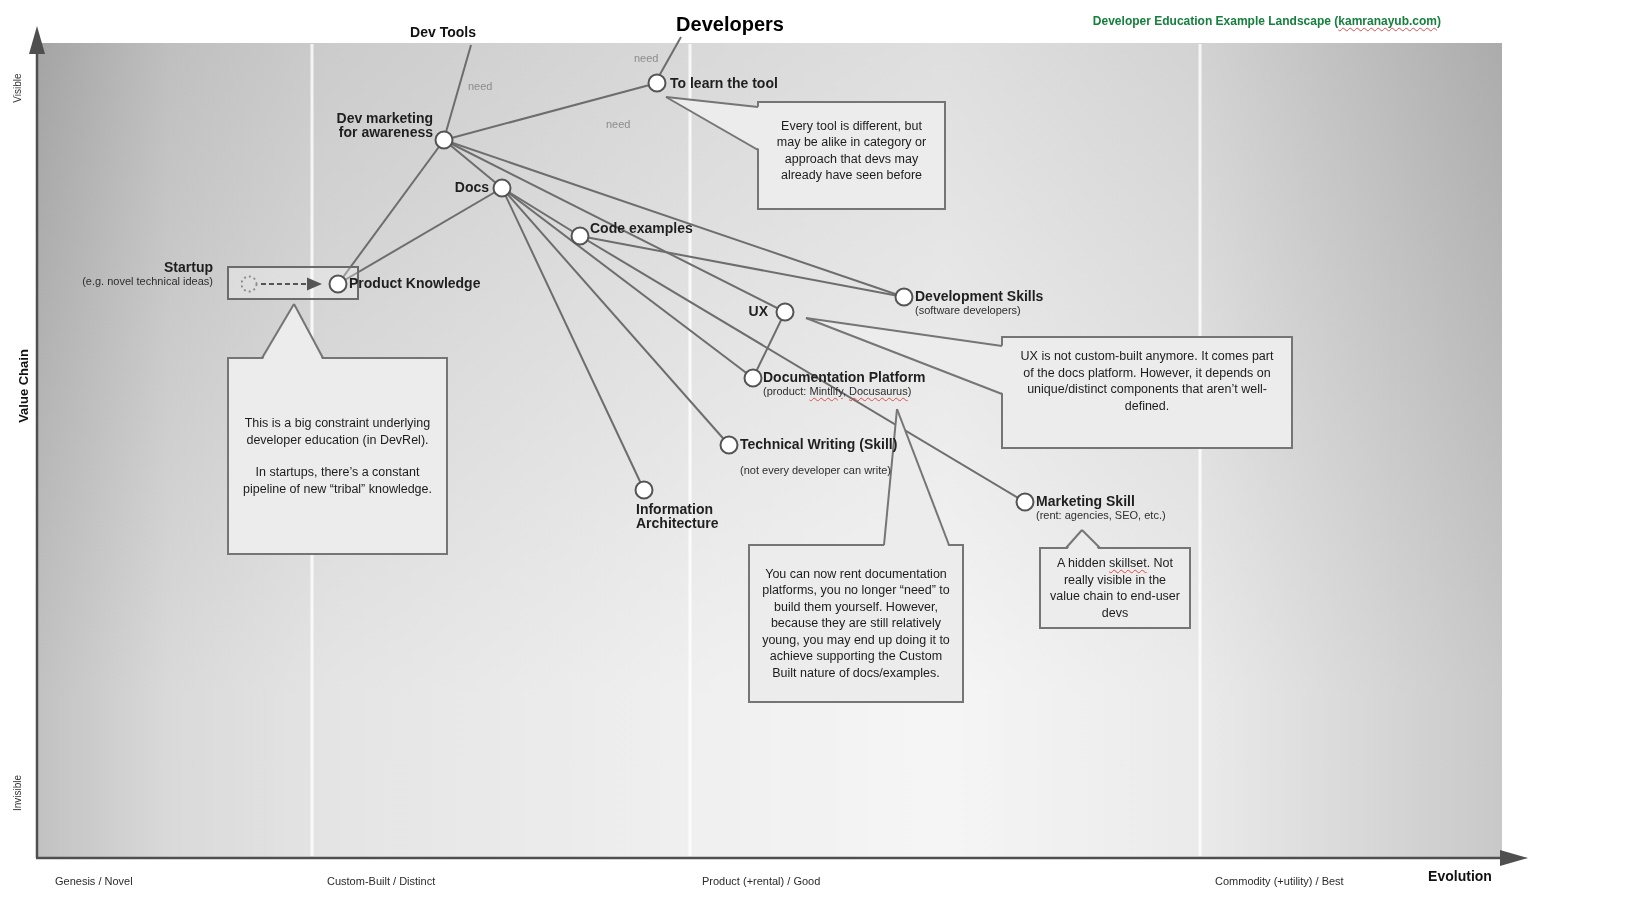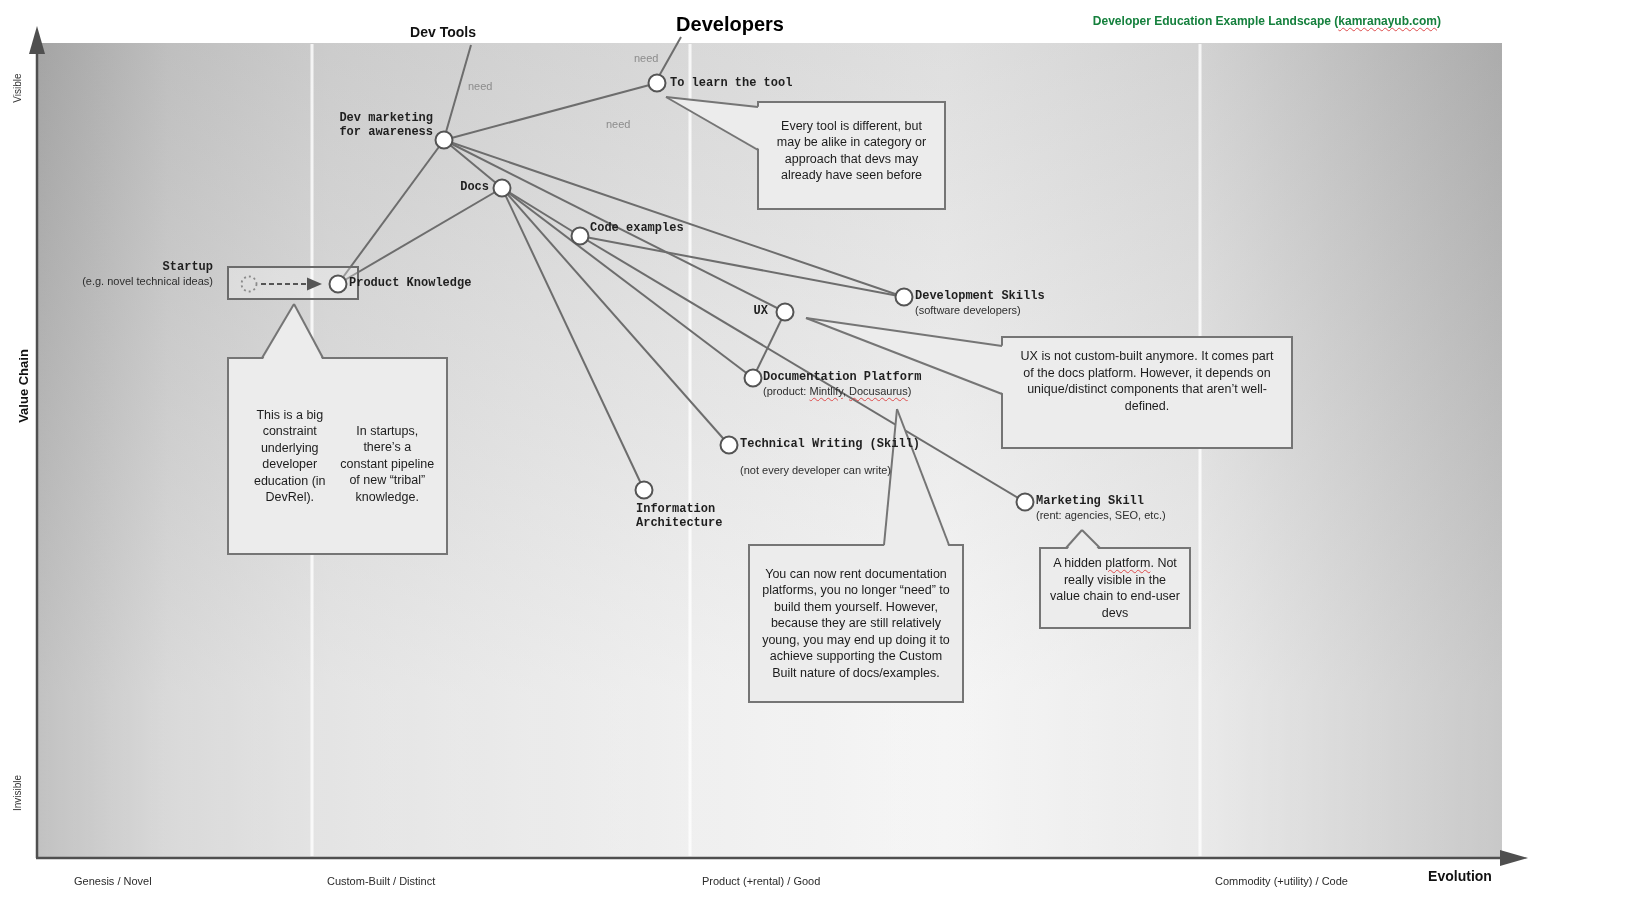--- a/index.html
+++ b/index.html
@@ -8,21 +8,21 @@
     font-family:"Liberation Sans",sans-serif;background:#fff;
   }
   #map-canvas{
     position:absolute;left:37px;top:43px;width:1465px;height:815px;
     background-image:
       linear-gradient(to bottom, rgba(150,150,150,0.20) 0%, rgba(255,255,255,0.30) 80%),
       linear-gradient(to right, #a7a7a7 0%, #c9c9c9 9%, #d9d9d9 20%, #e9e9e9 45%, #f1f1f1 62%, #e2e2e2 79%, #b1b1b1 100%);
   }
   svg.overlay{position:absolute;left:0;top:0;width:1643px;height:921px;}
   .abs{position:absolute;}
-  .node-label{font-weight:bold;font-size:12px;color:#1f1f1f;line-height:13.5px;white-space:nowrap;font-family:Liberation Mono, monospace;}
+  .node-label{font-weight:bold;font-size:14px;color:#1f1f1f;line-height:13.5px;white-space:nowrap;}
   .node-sub{font-size:11px;color:#2e2e2e;line-height:13px;white-space:nowrap;}
   .wrap{white-space:normal;}
   .need{font-size:11px;color:#8c8c8c;white-space:nowrap;}
   .callout-text{
     display:flex;align-items:center;justify-content:center;text-align:center;
     font-size:12.5px;line-height:16.5px;color:#1c1c1c;box-sizing:border-box;padding:6px 12px;
   }
   .callout-text p{margin:0;}
   .callout-text p + p{margin-top:16px;}
   .rot{transform:rotate(-90deg);display:flex;align-items:center;justify-content:center;text-align:center;}
@@ -161,36 +161,36 @@
     <div class="node-sub">(rent: agencies, SEO, etc.)</div>
   </div>
 
   <div class="abs ta-r" style="right:1430px;top:261px;width:160px;">
     <div class="node-label">Startup</div>
     <div class="node-sub">(e.g. novel technical ideas)</div>
   </div>
 
   <div class="abs callout-text" style="left:758px;top:102px;width:187px;height:97px;">Every tool is different, but may be alike in category or approach that devs may already have seen before</div>
 
-  <div class="abs callout-text" style="left:228px;top:358px;width:219px;height:196px;">
+  <div class="abs callout-text" style="left:228px;top:358px;width:219px;height:196px;flex-direction:column;">
     <p>This is a big constraint underlying developer education (in DevRel).</p>
     <p>In startups, there’s a constant pipeline of new “tribal” knowledge.</p>
   </div>
 
   <div class="abs callout-text" style="left:1002px;top:337px;width:290px;height:88px;">UX is not custom-built anymore. It comes part of the docs platform. However, it depends on unique/distinct components that aren’t well-defined.</div>
 
   <div class="abs callout-text" style="left:749px;top:545px;width:214px;height:157px;">You can now rent documentation platforms, you no longer “need” to build them yourself. However, because they are still relatively young, you may end up doing it to achieve supporting the Custom Built nature of docs/examples.</div>
 
   <div class="abs callout-text" style="left:1040px;top:548px;width:150px;height:80px;padding:4px 10px;">
-    <span><span>A hidden </span><span class="sq">platform</span><span>. Not really visible in the value chain to end-user devs</span></span>
+    <span><span>A hidden </span><span class="sq">skillset</span><span>. Not really visible in the value chain to end-user devs</span></span>
   </div>
 
   <div class="abs rot" style="left:-18px;top:81px;width:70px;height:14px;font-size:10px;color:#333;">Visible</div>
   <div class="abs rot" style="left:-27px;top:378px;width:100px;height:16px;font-size:13px;font-weight:bold;color:#111;">Value Chain</div>
   <div class="abs rot" style="left:-18px;top:786px;width:70px;height:14px;font-size:10px;color:#333;">Invisible</div>
 
-  <div class="abs axis-stage" style="left:55px;top:875px;margin-left:19px;">Genesis / Novel</div>
+  <div class="abs axis-stage" style="left:55px;top:875px;">Genesis / Novel</div>
   <div class="abs axis-stage" style="left:327px;top:875px;">Custom-Built / Distinct</div>
   <div class="abs axis-stage" style="left:702px;top:875px;">Product (+rental) / Good</div>
-  <div class="abs axis-stage" style="left:1215px;top:875px;">Commodity (+utility) / Code</div>
+  <div class="abs axis-stage" style="left:1215px;top:875px;">Commodity (+utility) / Best</div>
   <div class="abs" style="left:1400px;top:868px;width:120px;text-align:center;font-weight:bold;font-size:14px;color:#111;">Evolution</div>
 
 </div>
 
 </body></html>

